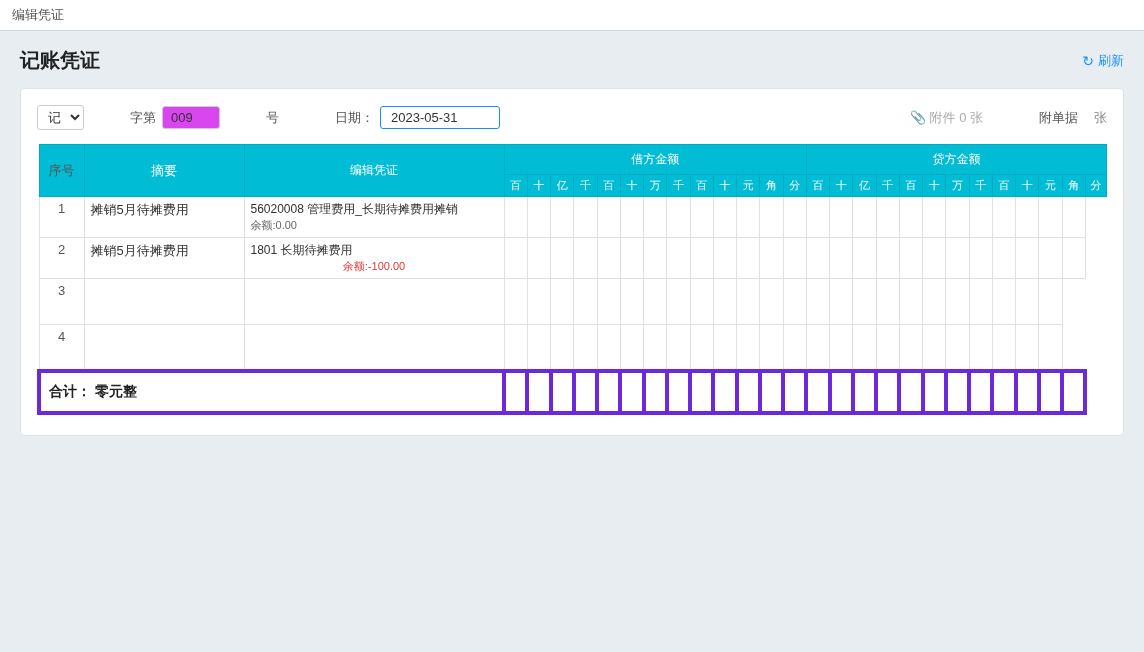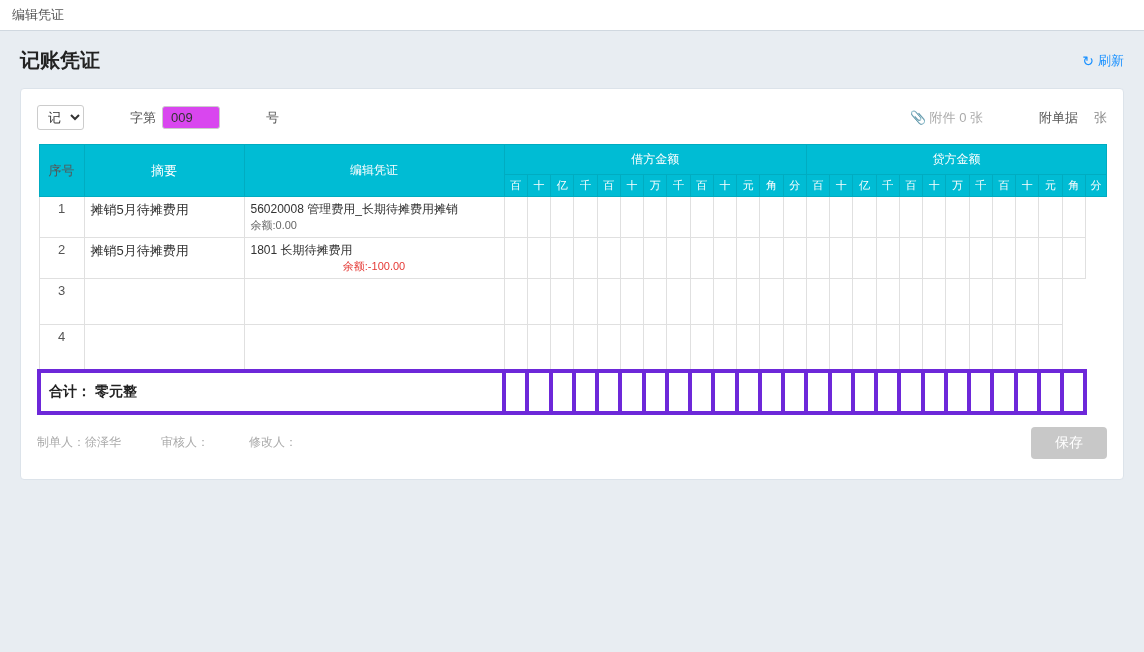--- a/index.html
+++ b/index.html
@@ -228,20 +228,24 @@
     <div class="card">
 
       <div class="form-row">
         <div class="form-group">
           <select class="form-select">
             <option>记</option>
           </select>
           <span class="form-label">字第</span>
           <input class="form-input" value="009" style="">
           <span class="form-label">号</span>
+        </div>
+        <div class="form-group">
+          <span class="form-label">日期：</span>
+          <input class="form-input-date" value="2023-05-31" style="">
         </div>
         <div class="attachment-area">
           <a class="attachment-link" href="#">
             <span>📎</span>
             <span>附件 0 张</span>
           </a>
           <span class="form-label">附单据</span>
           <span class="voucher-count">张</span>
         </div>
       </div>
@@ -441,21 +445,15 @@
             <td class="amount-digit-col"></td>
             <td class="amount-digit-col"></td>
             <td class="amount-digit-col"></td>
             <td class="amount-digit-col"></td>
             <td class="amount-digit-col"></td>
             <td class="amount-digit-col"></td>
           </tr>
         </tbody>
       </table>
 
-      <div class="footer-row">
-        <span>制单人：徐泽华</span>
-        <span>审核人：</span>
-        <span>修改人：</span>
-        <button class="save-btn">保存</button>
-      </div>
     </div>
   </div>
 </div>
 
 </body></html>

